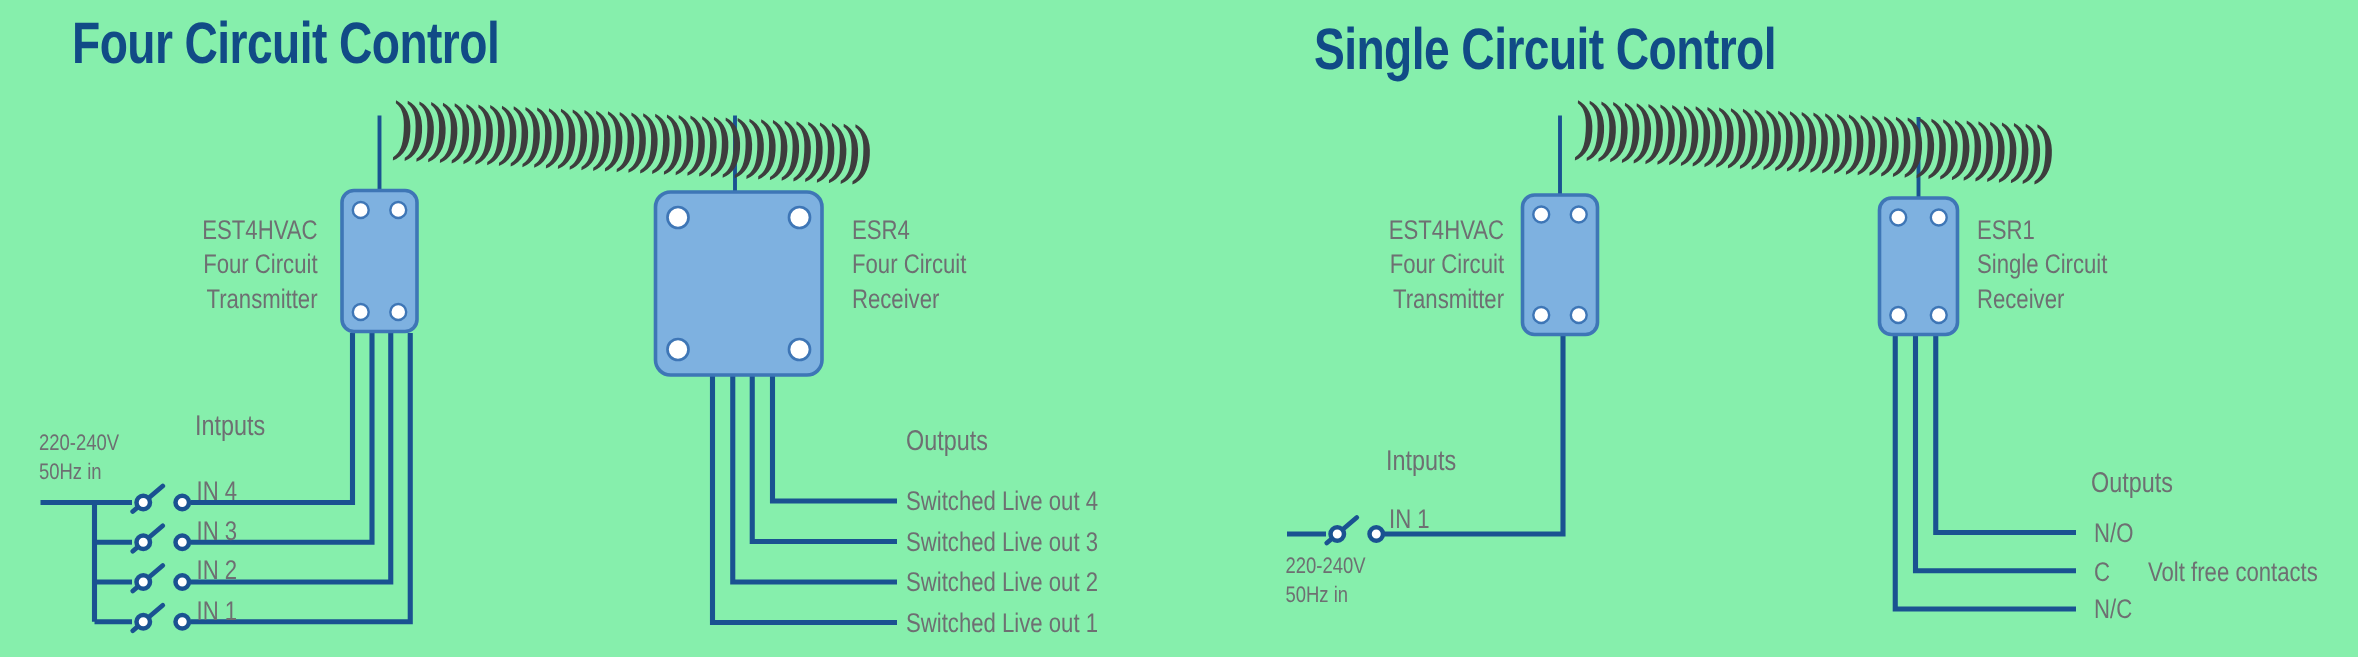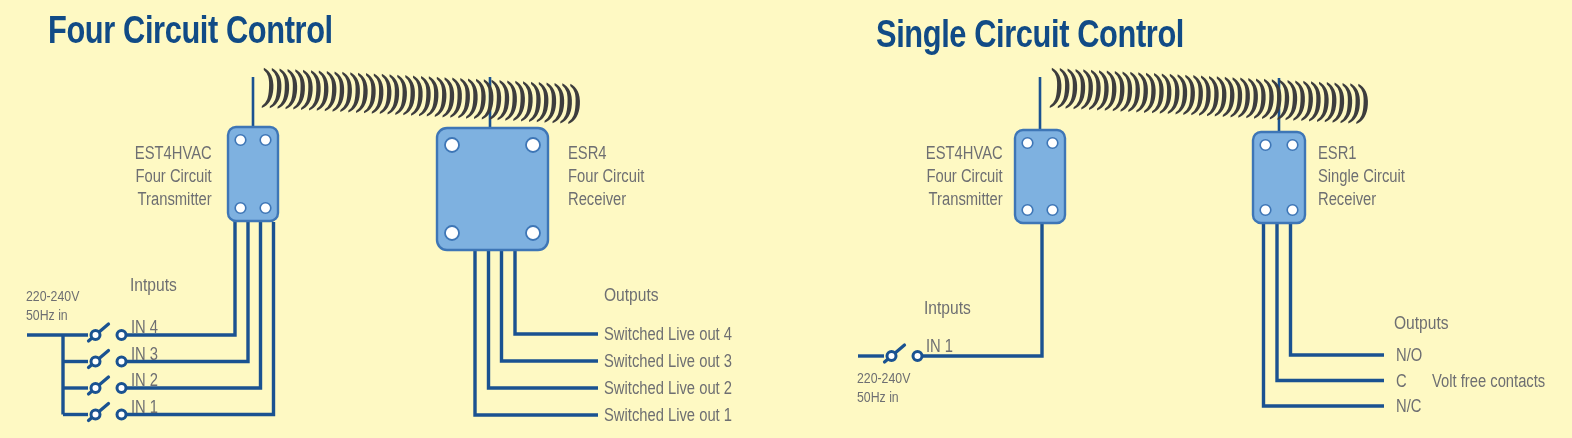--- a/index.html
+++ b/index.html
@@ -1,16 +1,16 @@
 <!DOCTYPE html>
 <html><head>
 <meta charset="utf-8">
 <style>
   html,body{margin:0;padding:0;background:#ffffff;}
-  .canvas{position:relative;width:1572px;height:438px;background:#fef9c3;overflow:hidden;
+  .canvas{position:relative;width:1572px;height:438px;background:#86efac;overflow:hidden;
           font-family:"Liberation Sans",sans-serif;}
   svg.wiring{position:absolute;left:0;top:0;}
   .title{position:absolute;font-weight:bold;font-size:39px;line-height:40px;color:#114b86;
          transform:scaleX(0.79);transform-origin:left top;white-space:nowrap;letter-spacing:-0.5px;}
   .glabel{position:absolute;font-size:18px;line-height:23px;color:#6e6f72;
           transform:scaleX(0.82);transform-origin:left top;white-space:nowrap;}
   .glabel.right{text-align:right;transform-origin:right top;}
   .header{font-size:19px;}
   .small{font-size:15px;line-height:19px;}
   .row{line-height:18px;}

